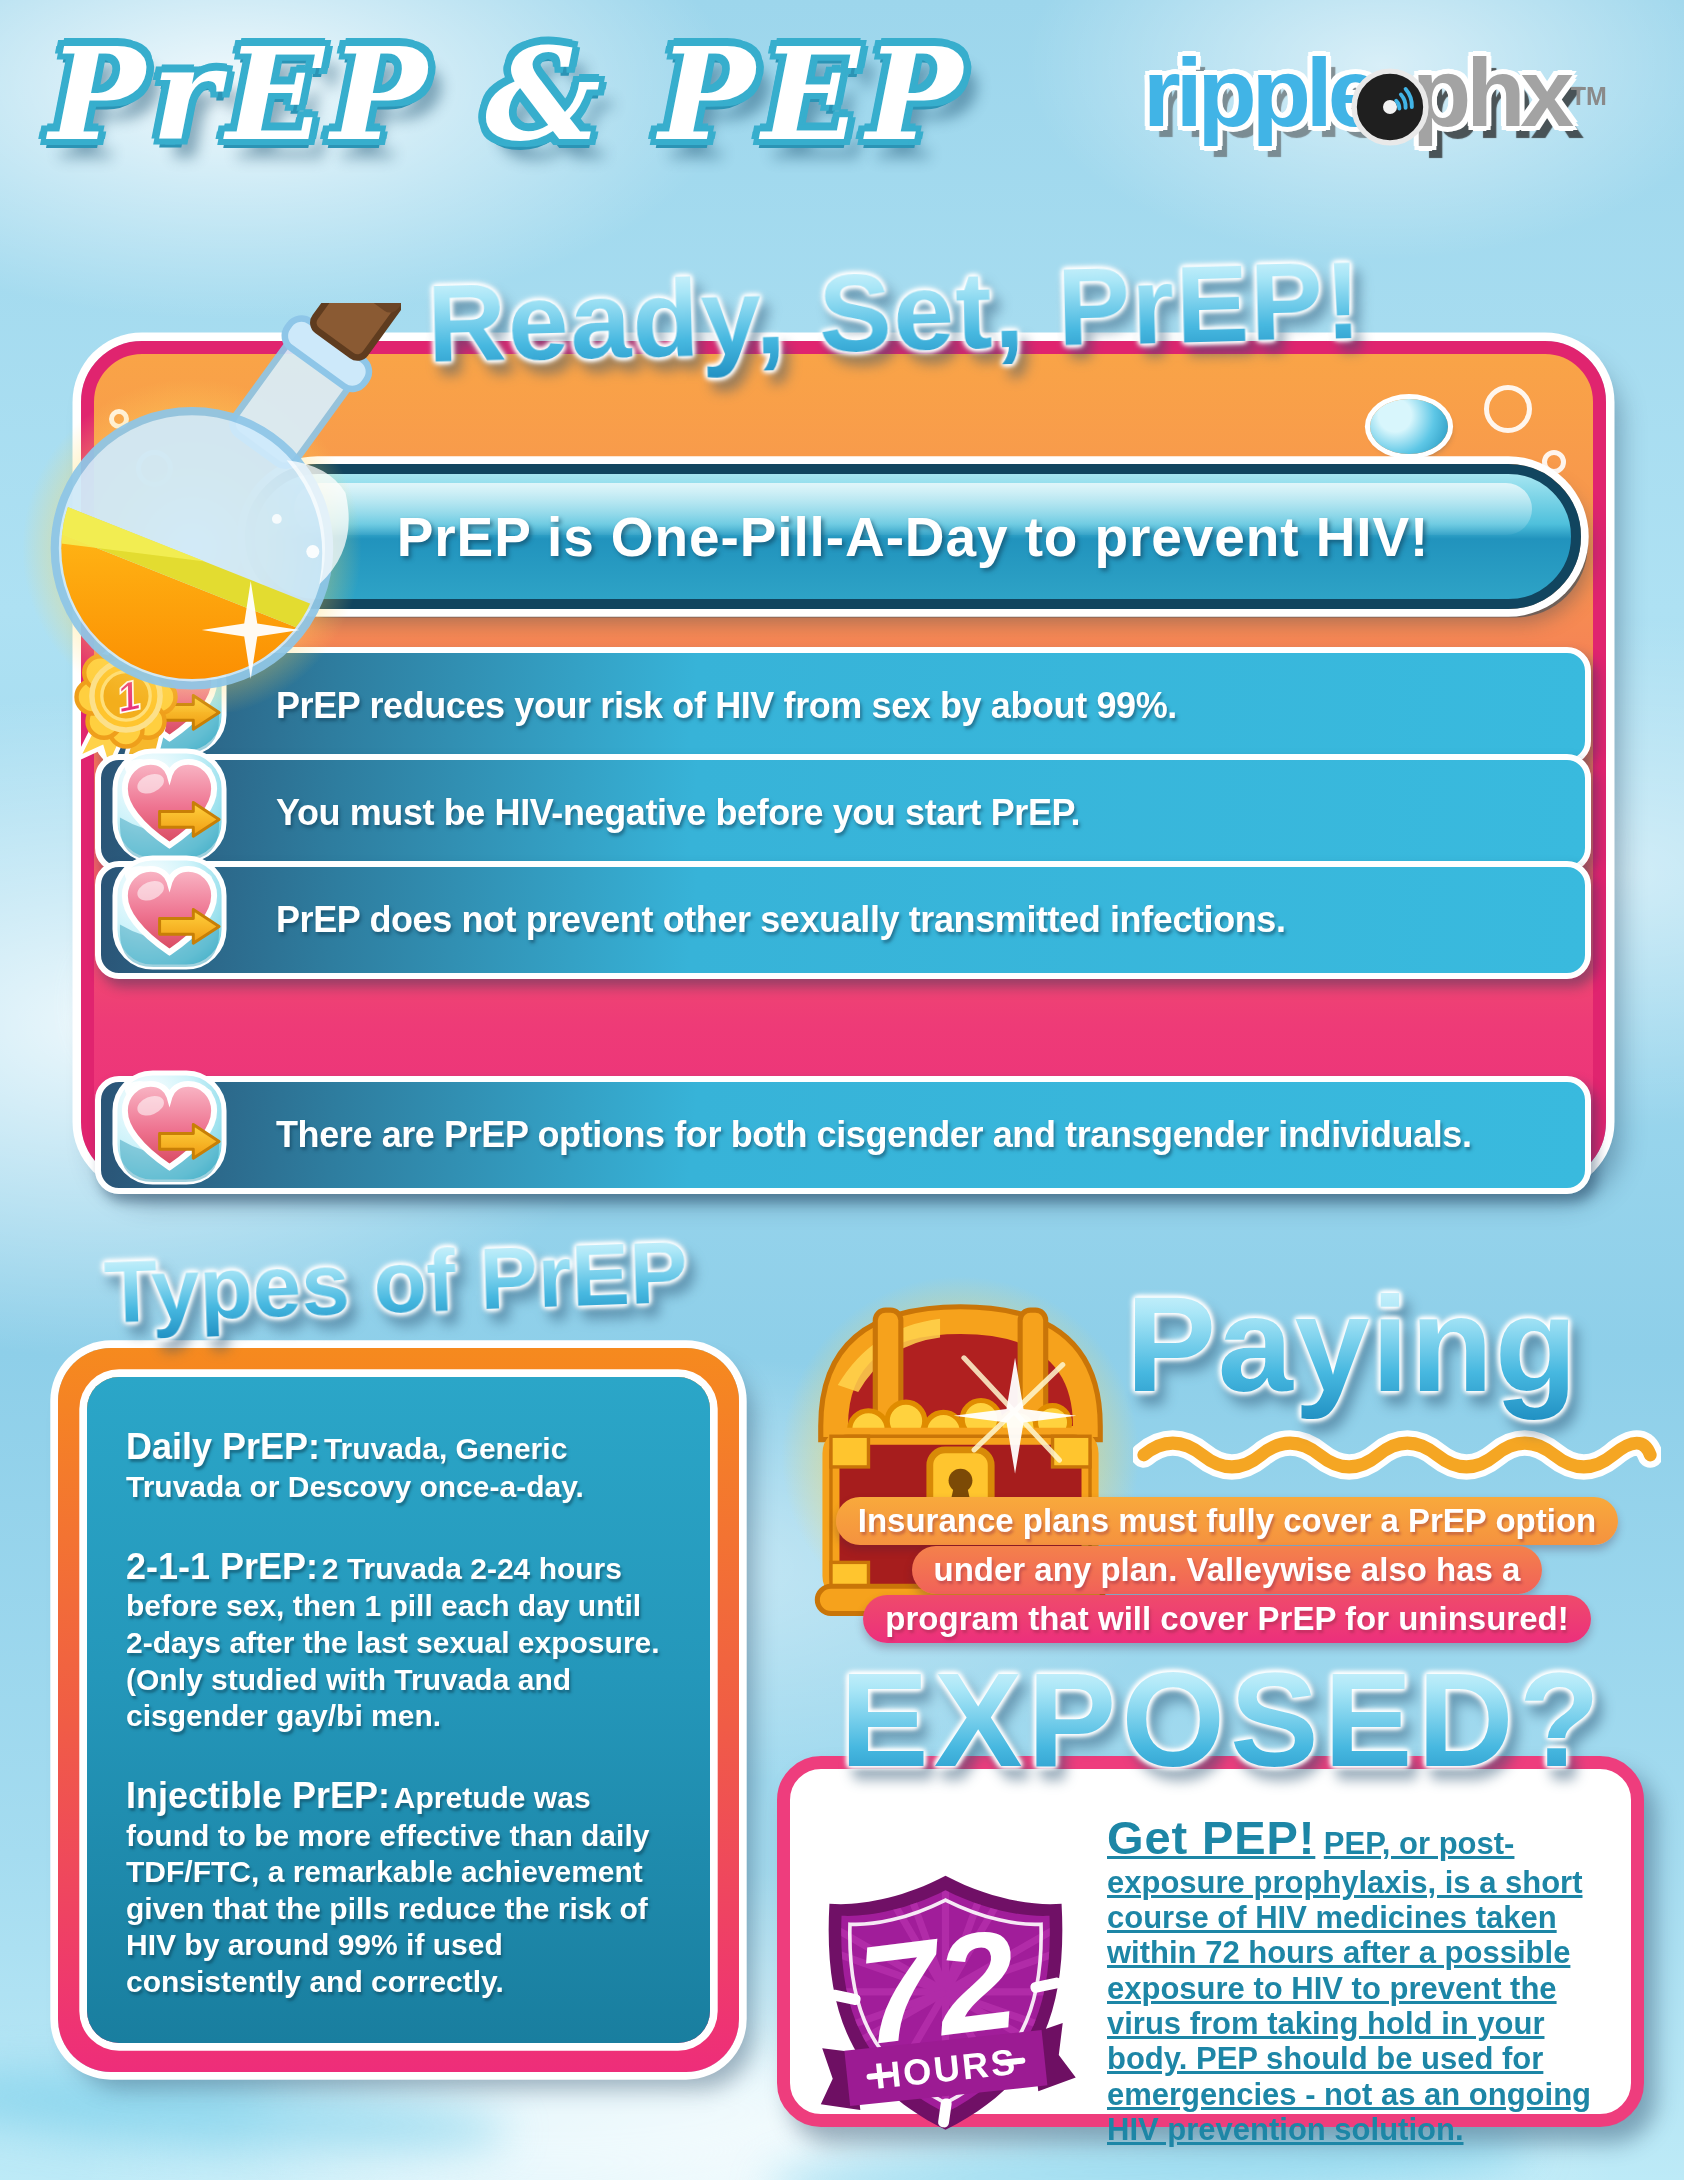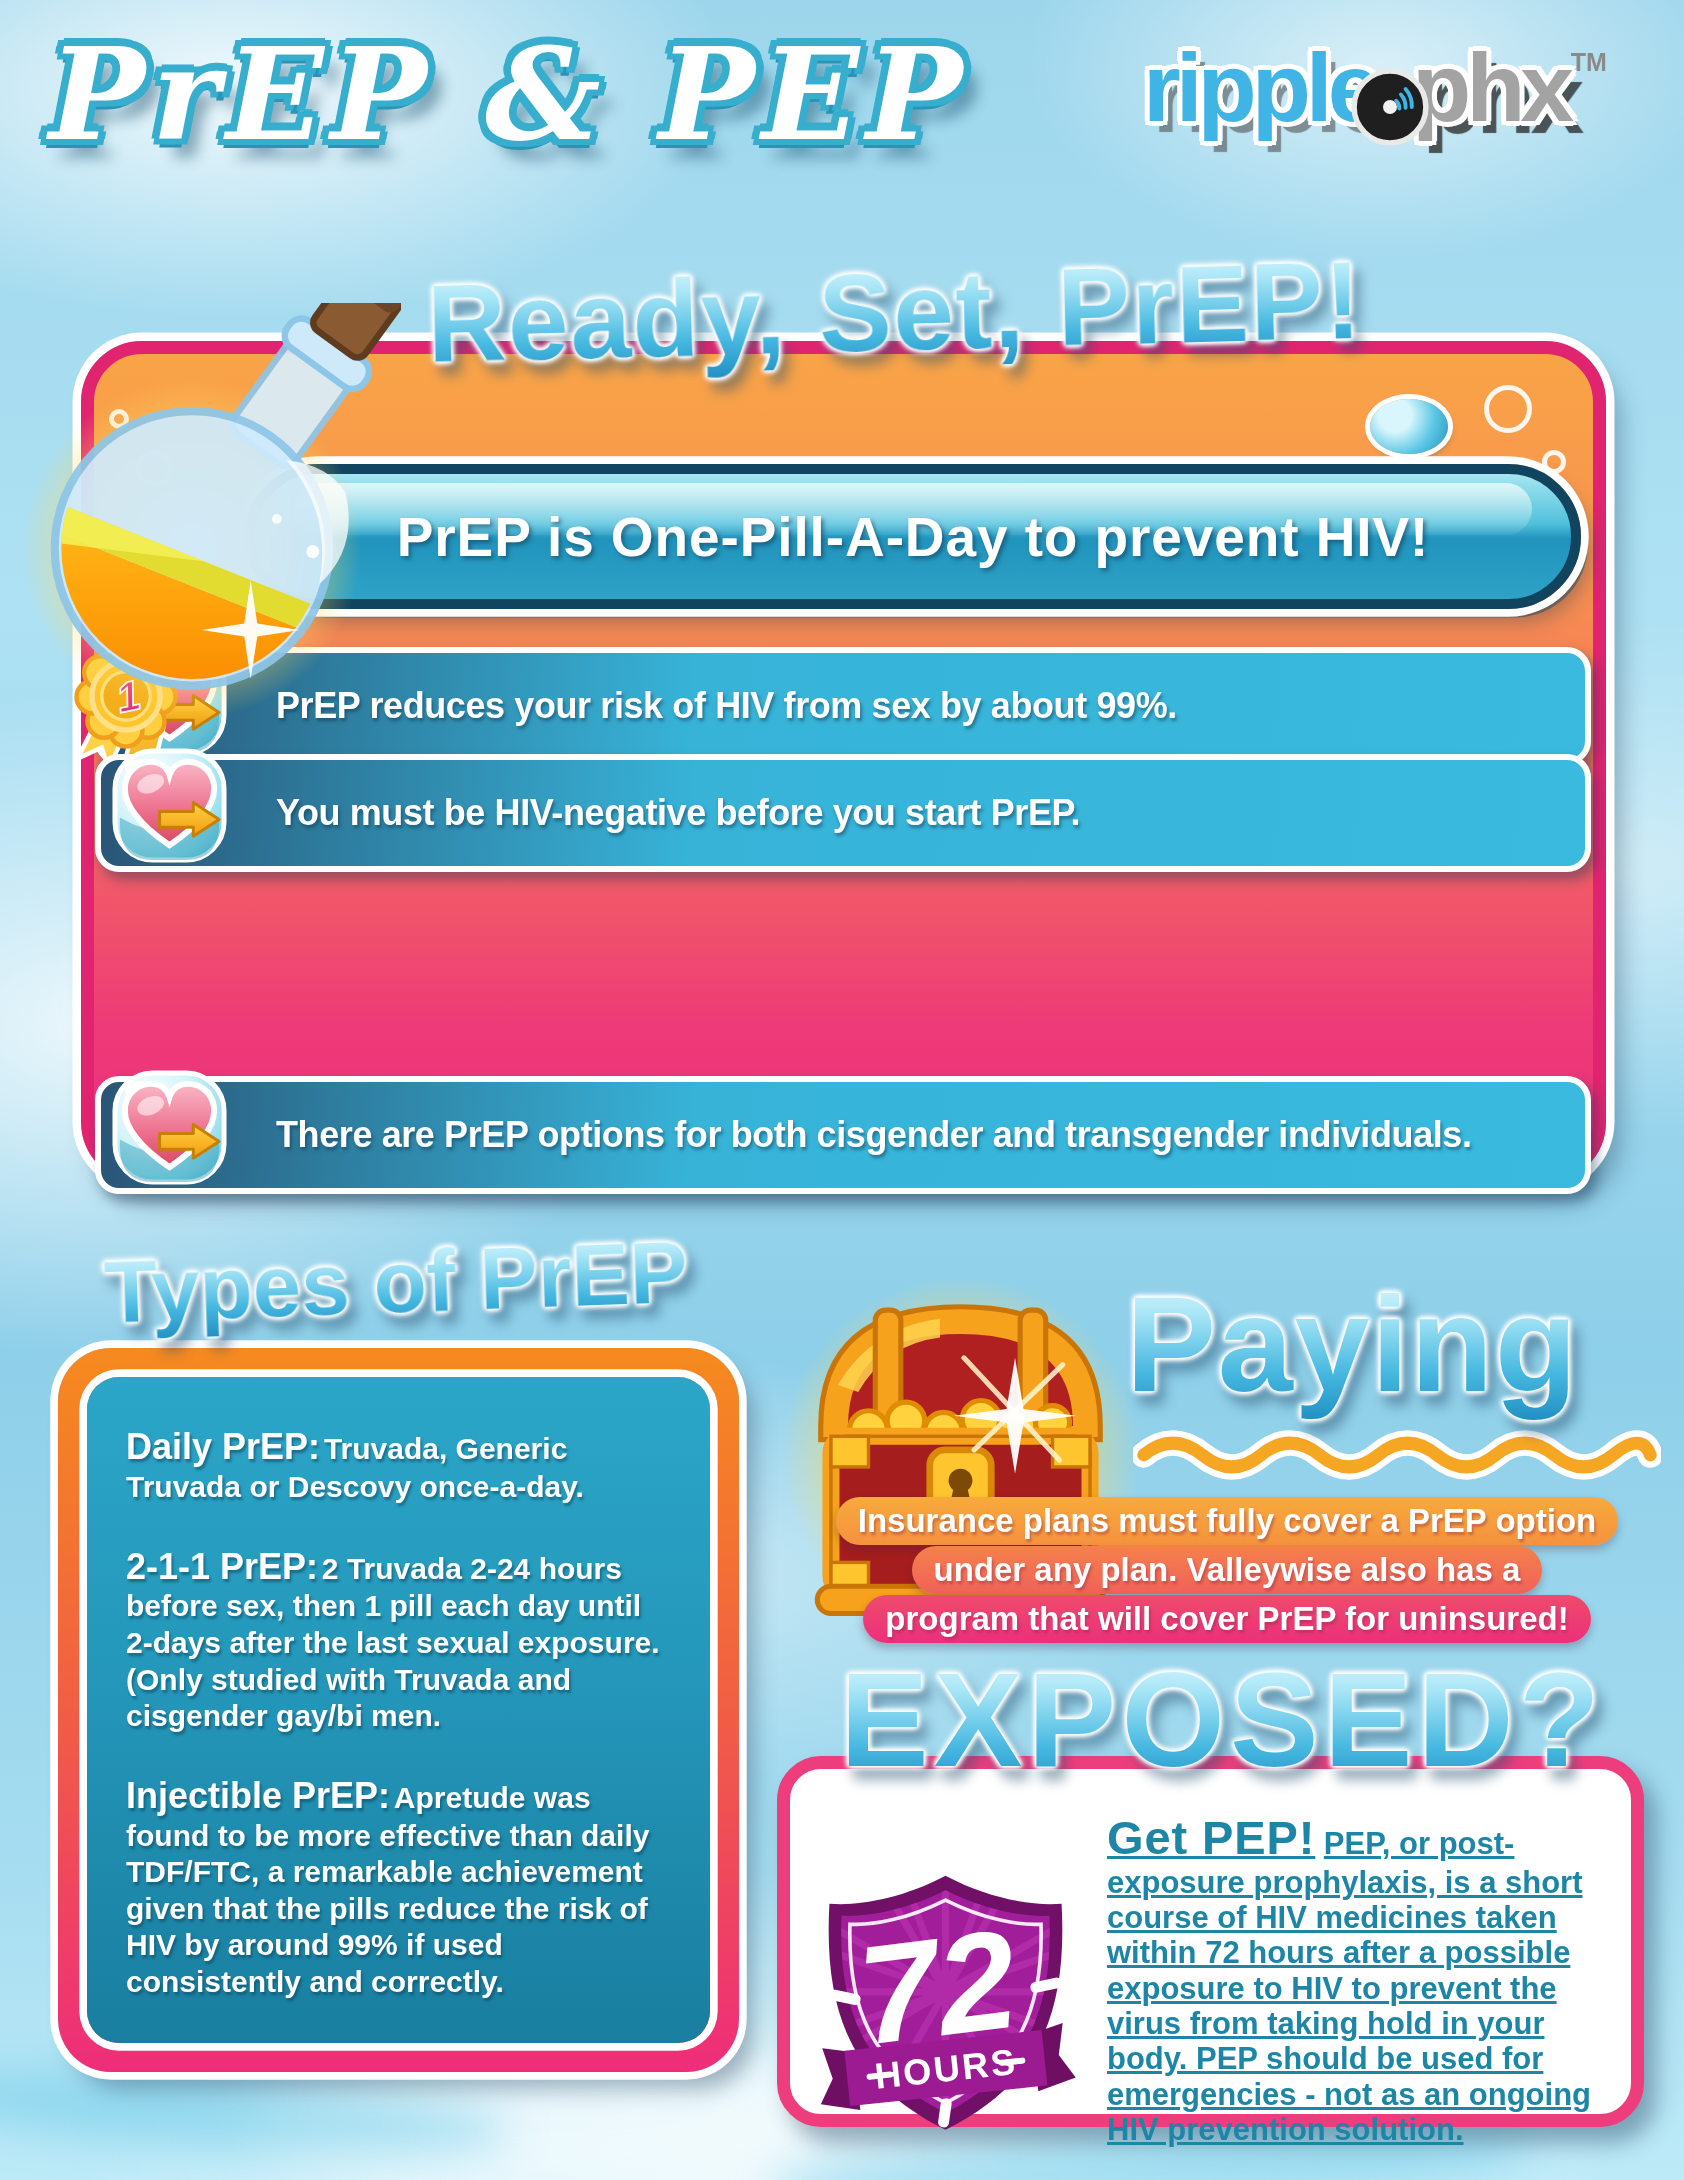--- a/index.html
+++ b/index.html
@@ -20,21 +20,21 @@
   .streak { position:absolute; background:#6fcbe8; border-radius:50%; filter:blur(22px); opacity:.55; }
 
   
   .title { left:49px; top:19px; font-family:"DejaVu Serif", serif; font-style:italic; font-weight:bold;
     font-size:128px; letter-spacing:6.8px; color:#ffffff; white-space:nowrap;
     text-shadow:-6px -6px 0 #37aecd, 6px -6px 0 #37aecd, -6px 6px 0 #37aecd, 6px 6px 0 #37aecd,
       -7.7px 0 0 #37aecd, 7.7px 0 0 #37aecd, 0 -7.7px 0 #37aecd, 0 9.4px 0 #2b94b5,
       13.6px 19px 13.6px rgba(25,80,110,.45); }
 
   
-  .brand { left:1143px; top:39px; display:flex; align-items:flex-start; }
+  .brand { left:1143px; top:39px; display:flex; align-items:center; }
   .brand-word { font-size:97px; font-weight:bold; letter-spacing:-5.1px; line-height:1; }
   .brand-ripple { color:#41b4e6;
     text-shadow:0 0 5.1px #fff,-5.1px 0 0 #fff,5.1px 0 0 #fff,0 -5.1px 0 #fff,0 5.1px 0 #fff,
       -4.3px -4.3px 0 #fff,4.3px -4.3px 0 #fff,-4.3px 4.3px 0 #fff,4.3px 4.3px 0 #fff, 9.4px 11px 0.9px rgba(70,70,70,.55); }
   .brand-phx { color:#a3a3a3; margin-left:5.1px;
     text-shadow:0 0 5.1px #fff,-5.1px 0 0 #fff,5.1px 0 0 #fff,0 -5.1px 0 #fff,0 5.1px 0 #fff,
       -4.3px -4.3px 0 #fff,4.3px -4.3px 0 #fff,-4.3px 4.3px 0 #fff,4.3px 4.3px 0 #fff, 10.2px 12px 0.9px rgba(35,35,35,.75); }
   .disc { width:78px; height:78px; margin:29px -22px 0 -25.6px; position:relative; z-index:2; }
   .brand-tm { font-size:25px; color:#8a8a8a; margin:8.5px 0 0 1.7px; font-weight:bold; }
 
@@ -233,20 +233,26 @@
         <use href="#heartbtn"></use>
       </svg>
     <span class="fact-text">PrEP reduces your risk of HIV from sex by about 99%.</span>
   </div>
   <div class="fact f2">
     <svg class="heart-btn" viewBox="0 0 140 140" width="119" height="119">
         <use href="#heartbtn"></use>
       </svg>
     <span class="fact-text">You must be HIV-negative before you start PrEP.</span>
   </div>
+  <div class="fact f3">
+    <svg class="heart-btn" viewBox="0 0 140 140" width="119" height="119">
+        <use href="#heartbtn"></use>
+      </svg>
+    <span class="fact-text">PrEP does not prevent other sexually transmitted infections.</span>
+  </div>
   <div class="fact f5">
     <svg class="heart-btn" viewBox="0 0 140 140" width="119" height="119">
         <use href="#heartbtn"></use>
       </svg>
     <span class="fact-text">There are PrEP options for both cisgender and transgender individuals.</span>
   </div>
 
   <h2 class="abs bubble types-h">Types of PrEP</h2>
   <div class="abs types-outer">
     <div class="types-inner">

